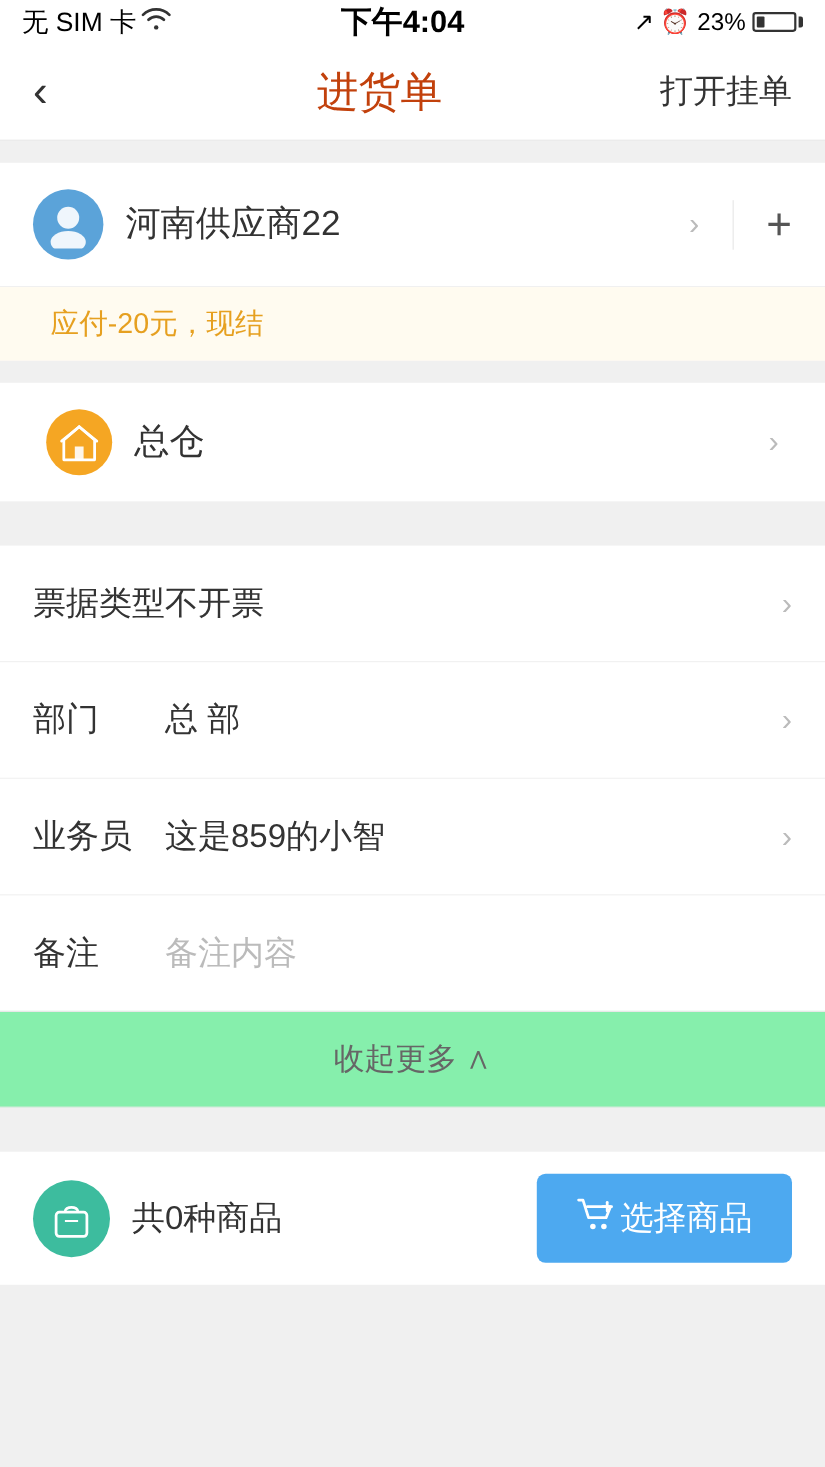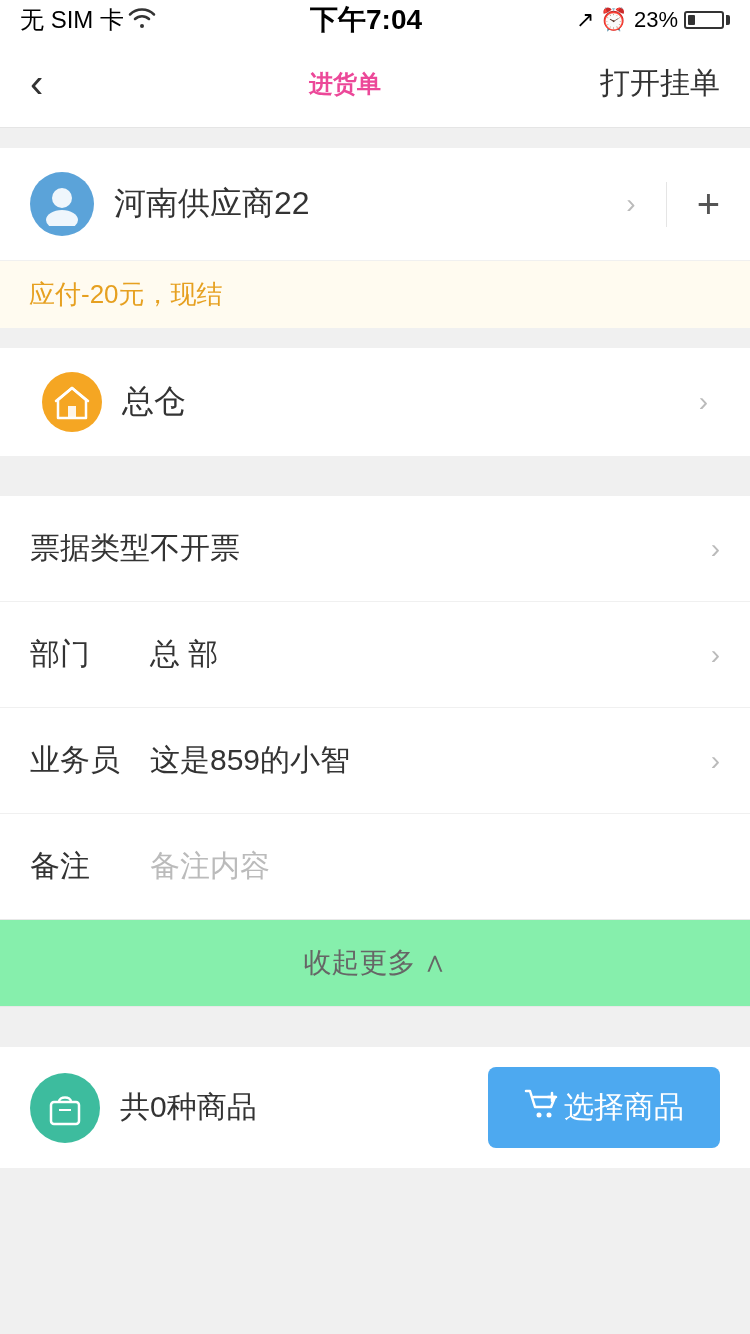--- a/index.html
+++ b/index.html
@@ -37,23 +37,23 @@
       padding: 0 30px;
       border-bottom: 1px solid #e5e5e5;
     }
     .nav-back {
       font-size: 40px;
       color: #333;
       cursor: pointer;
       width: 60px;
     }
     .nav-title {
-      font-size: 24px;
-      font-weight: 700;
-      color: #ec4899;
+      font-size: 38px;
+      font-weight: 400;
+      color: #c2410c;
     }
     .nav-action {
       font-size: 30px;
       color: #333;
       cursor: pointer;
     }
 
     
     .separator {
       height: 20px;
@@ -98,21 +98,21 @@
       font-size: 40px;
       color: #555;
       cursor: pointer;
       border-left: 1px solid #e5e5e5;
       padding-left: 30px;
     }
 
     
     .notice-bar {
       background: #fffbf0;
-      padding: 16px 29px;
+      padding: 16px 46px;
       font-size: 26px;
       color: #e6a020;
     }
 
     
     .warehouse-row {
       display: flex;
       align-items: center;
       padding: 24px 42px;
     }
@@ -259,21 +259,21 @@
     <span>无 SIM 卡</span>
     <span>
       
       <svg width="28" height="20" viewBox="0 0 28 20">
         <path d="M14 16a2 2 0 1 1 0 4 2 2 0 0 1 0-4z" fill="#333"></path>
         <path d="M7 11a10 10 0 0 1 14 0" stroke="#333" stroke-width="2.5" fill="none" stroke-linecap="round"></path>
         <path d="M2 6.5a17 17 0 0 1 24 0" stroke="#333" stroke-width="2.5" fill="none" stroke-linecap="round"></path>
       </svg>
     </span>
   </div>
-  <div class="status-center">下午7:04</div>
+  <div class="status-center">下午4:04</div>
   <div class="status-right">
     <span>↗</span>
     <span>⏰</span>
     <span>23%</span>
     <div class="battery">
       <div class="battery-body">
         <div class="battery-fill"></div>
       </div>
       <div class="battery-tip"></div>
     </div>

